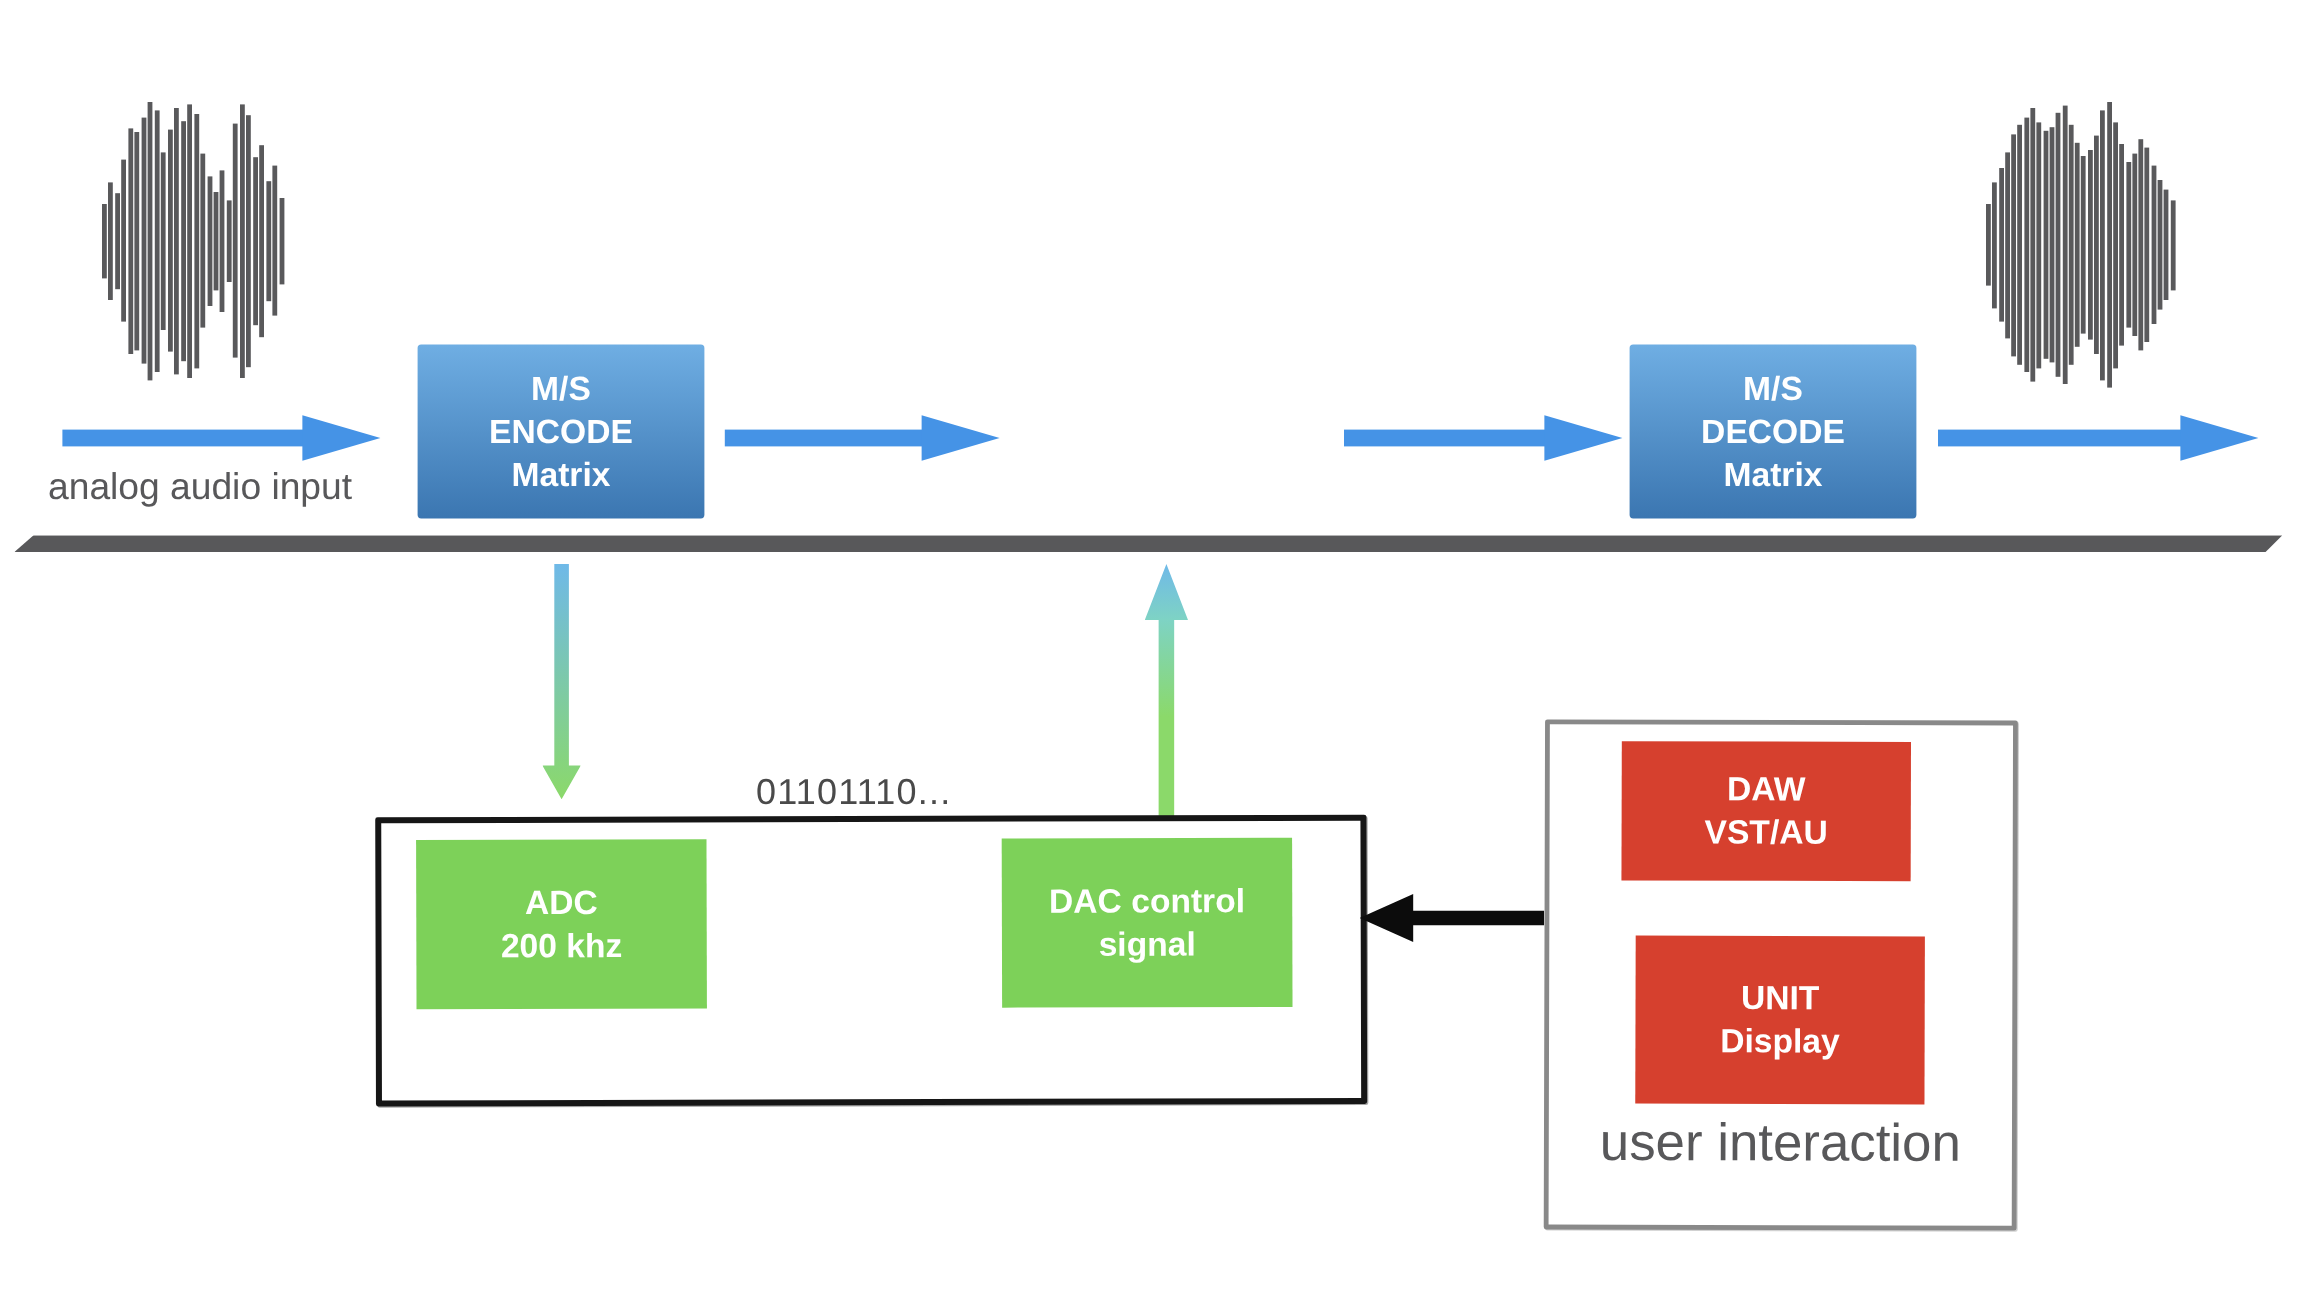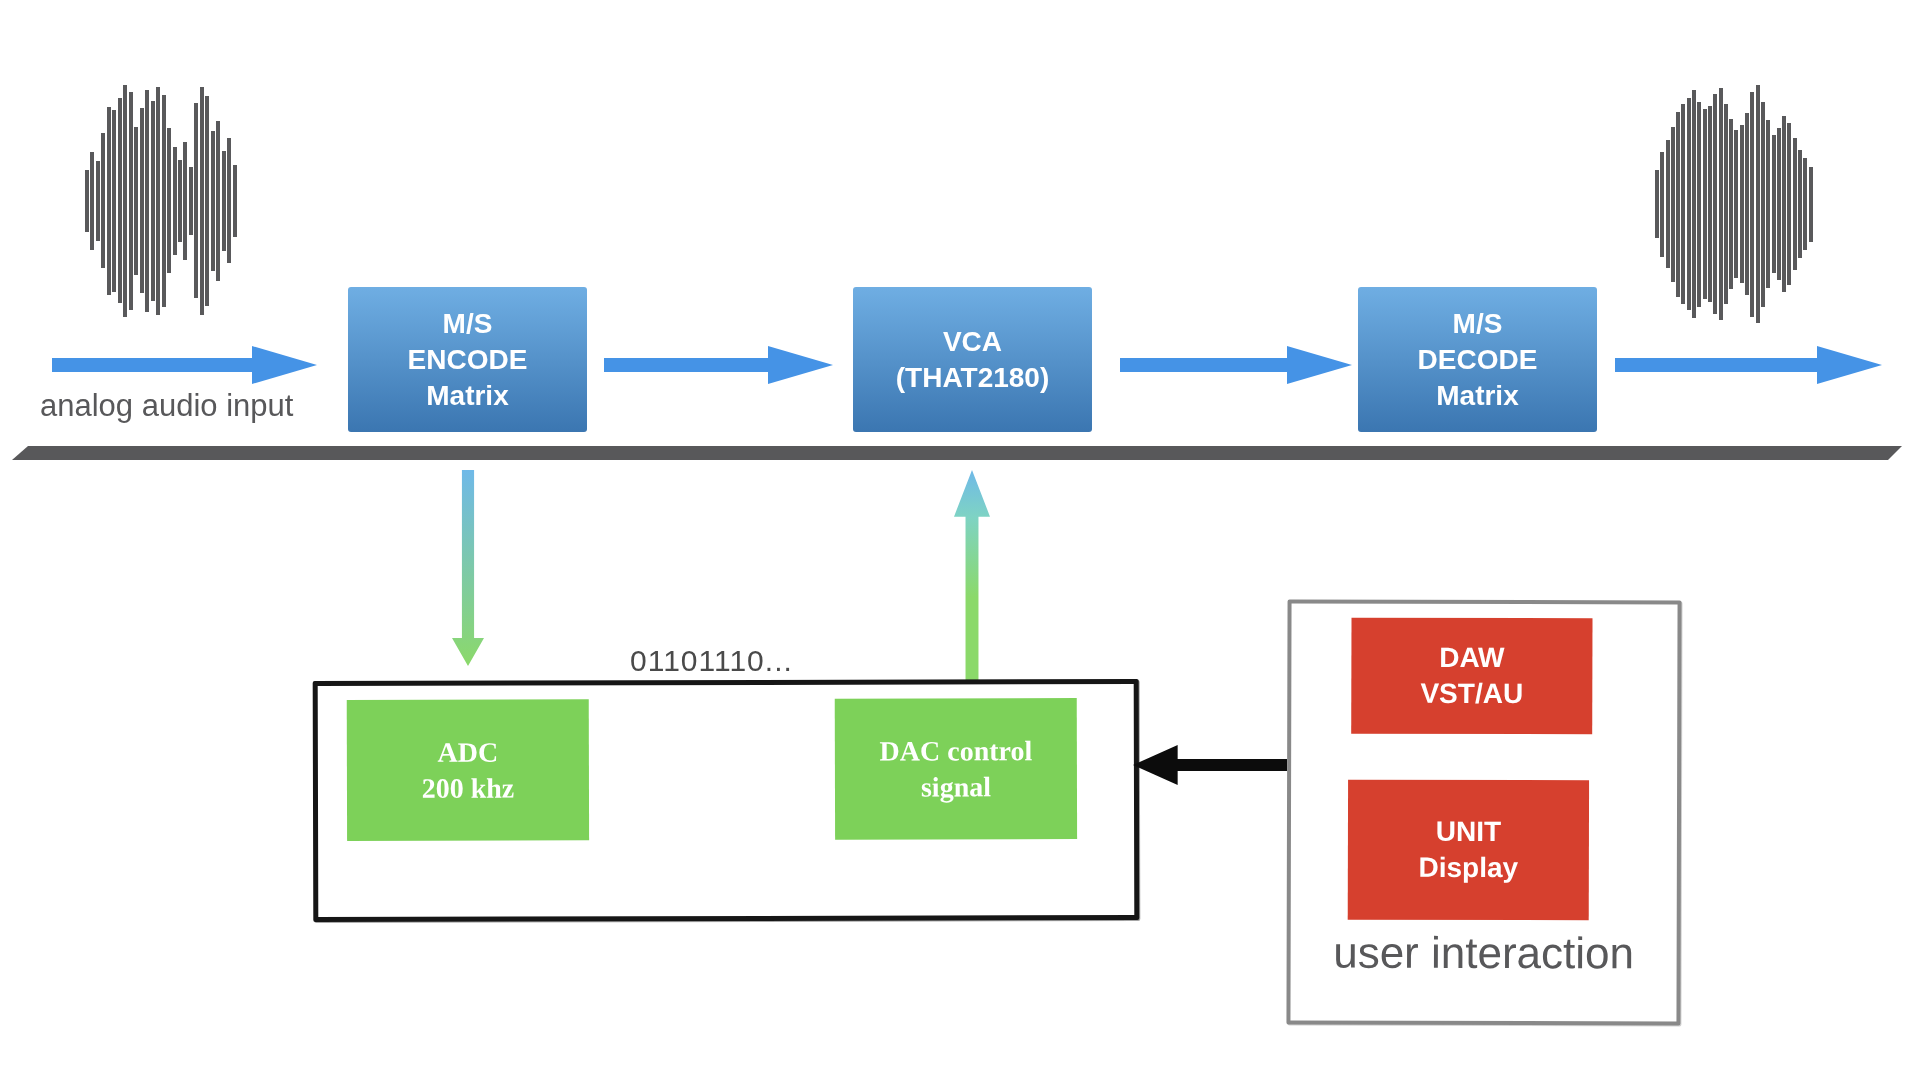--- a/index.html
+++ b/index.html
@@ -57,38 +57,37 @@
   }
   
   #digital-box{
     position:absolute;left:313px;top:680px;width:816px;height:231px;background:#fff;
     border:5px solid #161616;border-radius:2px;transform:rotate(-0.15deg);
     box-shadow:1px 1px 0 rgba(0,0,0,.35);
   }
   .green-box{
     position:absolute;background:var(--green);display:flex;align-items:center;justify-content:center;
     text-align:center;
-    font-family:Liberation Serif, serif;
   }
   #box-adc{left:29px;top:14px;width:242px;height:141px;}
   #box-audio-engine{left:284px;top:14px;width:246px;height:141px;}
   #box-dac{left:517px;top:14px;width:242px;height:141px;align-items:center;}
   #label-digital-processing{position:absolute;left:33px;top:163px;font-size:44px;color:var(--gray);}
   
   #user-box{
     position:absolute;left:1287px;top:600px;width:386px;height:417px;background:#fff;
     border:4px solid #898989;border-radius:2px;transform:rotate(0.15deg);
     box-shadow:1px 1px 0 rgba(0,0,0,.18);
   }
   .red-box{
     position:absolute;background:var(--red);display:flex;align-items:center;justify-content:center;
     text-align:center;
   }
   #box-daw{left:60px;top:14px;width:241px;height:116px;}
-  #box-unit{left:57px;top:176px;width:241px;height:140px;}
+  #box-unit{left:72px;top:176px;width:241px;height:140px;}
   #label-user-interaction{position:absolute;left:0;width:100%;text-align:center;top:324px;font-size:44px;color:var(--gray);}
   
   #arrow-user-dac{
     position:absolute;left:1133px;top:745px;width:154px;height:40px;background:#0c0c0c;
     clip-path:polygon(0 50%, 29% 0, 29% 35%, 100% 35%, 100% 65%, 29% 65%, 29% 100%);
   }
 </style>
 </head>
 <body>
 
@@ -177,26 +176,20 @@
 
   <div id="label-analog-input" class="gray-note">analog audio input</div>
 
   <div id="box-encode" class="blue-box">
     <div class="box-label">
       <span>M/S</span>
       <span>ENCODE</span>
       <span>Matrix</span>
     </div>
   </div>
-  <div id="box-vca" class="blue-box">
-    <div class="box-label">
-      <span>VCA</span>
-      <span>(THAT2180)</span>
-    </div>
-  </div>
   <div id="box-decode" class="blue-box">
     <div class="box-label">
       <span>M/S</span>
       <span>DECODE</span>
       <span>Matrix</span>
     </div>
   </div>
 
   <div id="separator-bar"></div>
 

